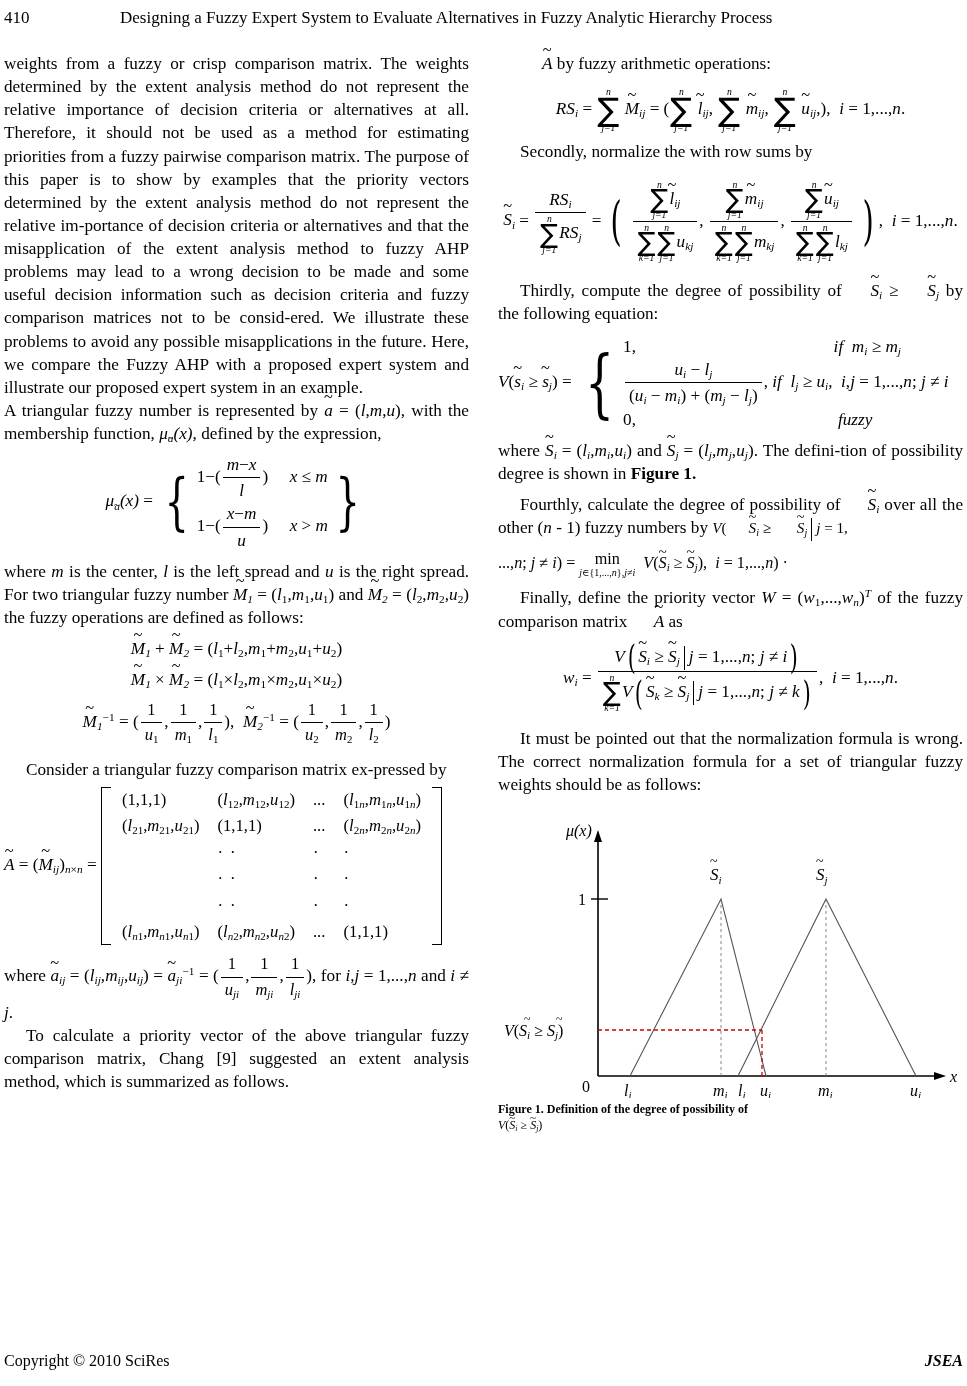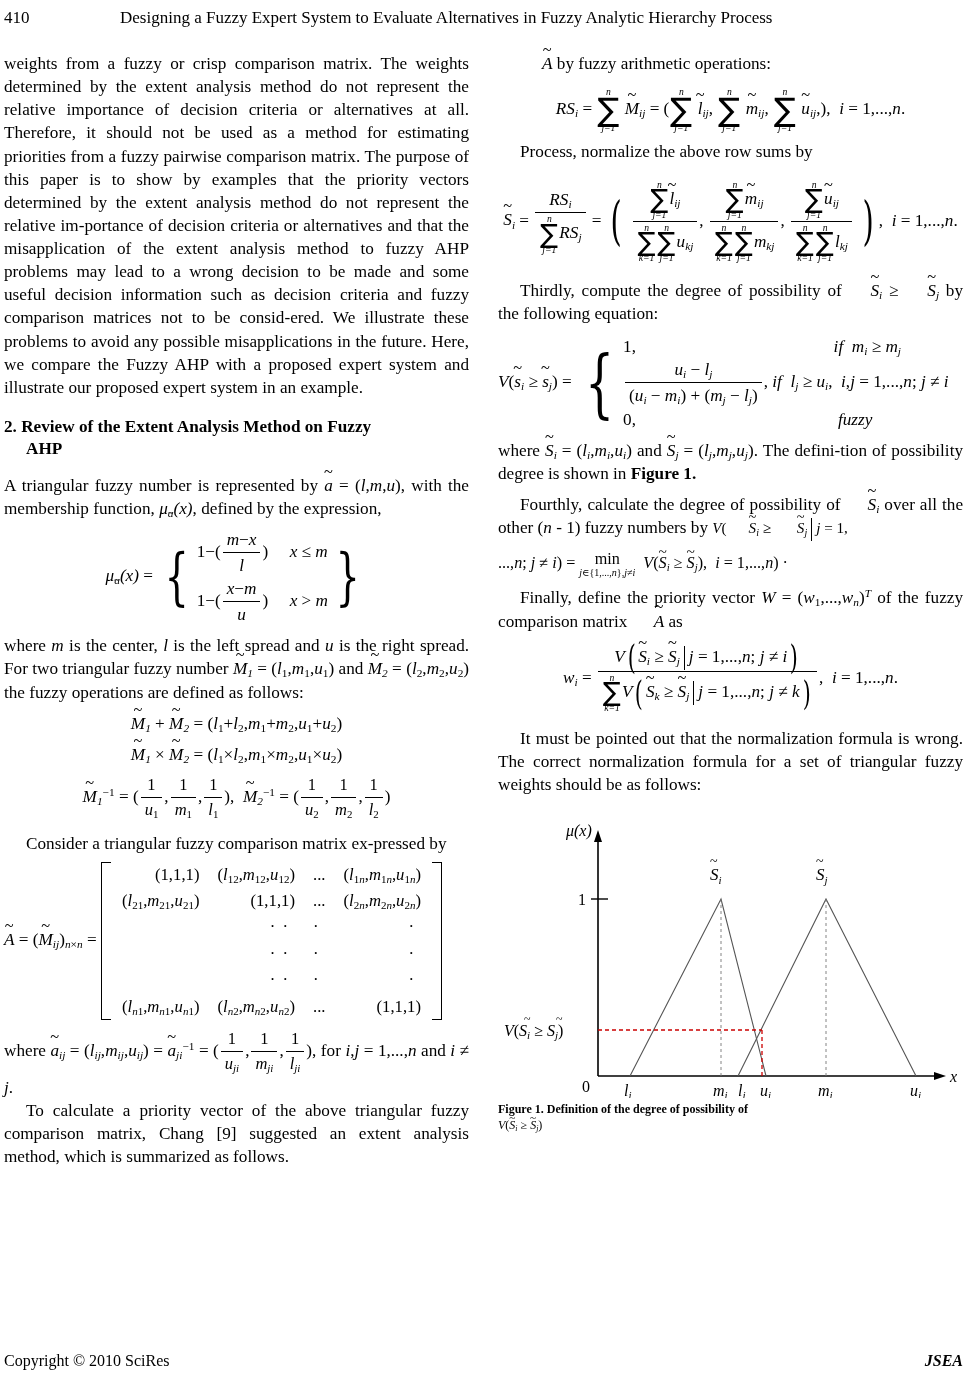--- a/index.html
+++ b/index.html
@@ -217,21 +217,21 @@
     border-bottom: 1.3px solid #000;
   }
   .matrix .brk.l { border-left: 1.3px solid #000; }
   .matrix .brk.r { border-right: 1.3px solid #000; }
   .matrix table {
     border-collapse: collapse;
     margin: 0 2px;
   }
   .matrix td {
     padding: 2px 9px;
-    text-align: right;
+    text-align: left;
     white-space: nowrap;
     font-size: 0.97em;
   }
   .matrix td.dots { letter-spacing: 7px; }
 
   
   .figure-wrap {
     position: relative;
     width: 465px;
     height: 290px;
@@ -264,24 +264,20 @@
 
   <div class="runhead">
     <span class="folio">410</span>
     <span class="rh-title">Designing a Fuzzy Expert System to Evaluate Alternatives in Fuzzy Analytic Hierarchy Process</span>
   </div>
 
   <div class="col col-left">
 
     <p class="body">weights from a fuzzy or crisp comparison matrix. The weights determined by the extent analysis method do not represent the relative importance of decision criteria or alternatives at all. Therefore, it should not be used as a method for estimating priorities from a fuzzy pairwise comparison matrix. The purpose of this paper is to show by examples that the priority vectors determined by the extent analysis method do not represent the relative im-portance of decision criteria or alternatives and that the misapplication of the extent analysis method to fuzzy AHP problems may lead to a wrong decision to be made and some useful decision information such as decision criteria and fuzzy comparison matrices not to be consid-ered. We illustrate these problems to avoid any possible misapplications in the future. Here, we compare the Fuzzy AHP with a proposed expert system and illustrate our proposed expert system in an example.</p>
 
-    <h2 class="section">
-      <span>2. Review of the Extent Analysis Method on Fuzzy</span>
-      <span class="cont">AHP</span>
-    </h2>
 
     <p class="body">
       <span>A triangular fuzzy number is represented by</span>
       <span class="tilde-wrap narrow"><span class="tld">~</span>a</span> =
       (<i>l</i>,<i>m</i>,<i>u</i>)<span>, with the membership function,</span>
       <span class="mi">μ<sub><span class="tilde-wrap narrow"><span class="tld">~</span>a</span></sub>(<i>x</i>)</span><span>, defined by the expression,</span>
     </p>
 
     <div class="eq">
       <span class="mi">μ<sub><span class="tilde-wrap narrow"><span class="tld">~</span>a</span></sub>(<i>x</i>)</span> =
@@ -405,21 +401,21 @@
       <span class="tilde-wrap"><span class="tld">~</span>M</span><sub><i>ij</i></sub> =
       (<span class="sum"><span class="lim-top">n</span><span class="op">∑</span><span class="lim-bot">j=1</span></span>
       <span class="tilde-wrap narrow"><span class="tld">~</span>l</span><sub><i>ij</i></sub>,
       <span class="sum"><span class="lim-top">n</span><span class="op">∑</span><span class="lim-bot">j=1</span></span>
       <span class="tilde-wrap narrow"><span class="tld">~</span>m</span><sub><i>ij</i></sub>,
       <span class="sum"><span class="lim-top">n</span><span class="op">∑</span><span class="lim-bot">j=1</span></span>
       <span class="tilde-wrap narrow"><span class="tld">~</span>u</span><sub><i>ij</i></sub>,),&nbsp;
       <i>i</i> = 1,...,<i>n</i>.
     </div>
 
-    <p class="body indent" style="margin-top:8px;">Process, normalize the above row sums by</p>
+    <p class="body indent" style="margin-top:8px;">Secondly, normalize the with row sums by</p>
 
     <div class="eq" style="margin-top:16px;">
       <span class="tilde-wrap"><span class="tld">~</span>S</span><sub><i>i</i></sub> =
       <span class="frac">
         <span class="num"><i>RS<sub>i</sub></i></span>
         <span class="den"><span class="sum sm"><span class="lim-top">n</span><span class="op">∑</span><span class="lim-bot">j=1</span></span><i>RS<sub>j</sub></i></span>
       </span>
       =
       <span class="paren-l">(</span>
       <span class="frac">

